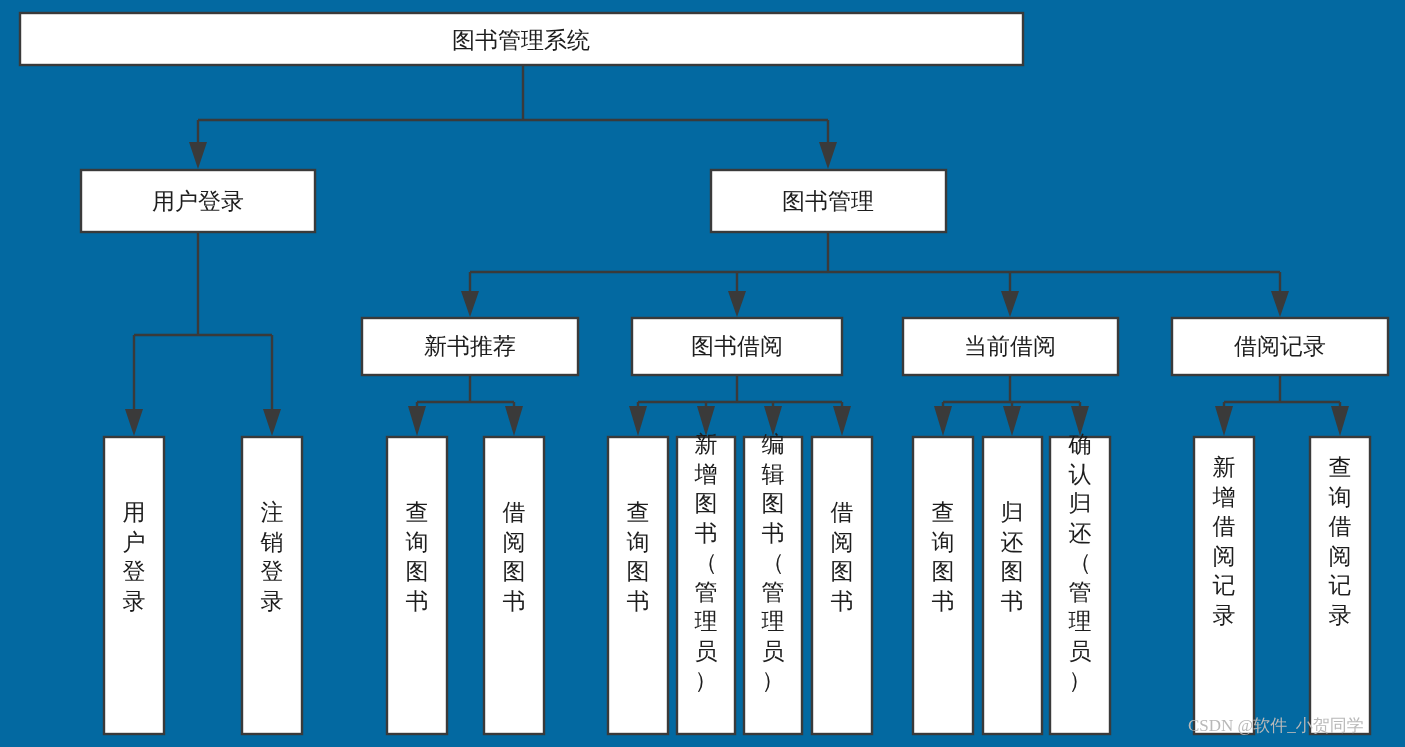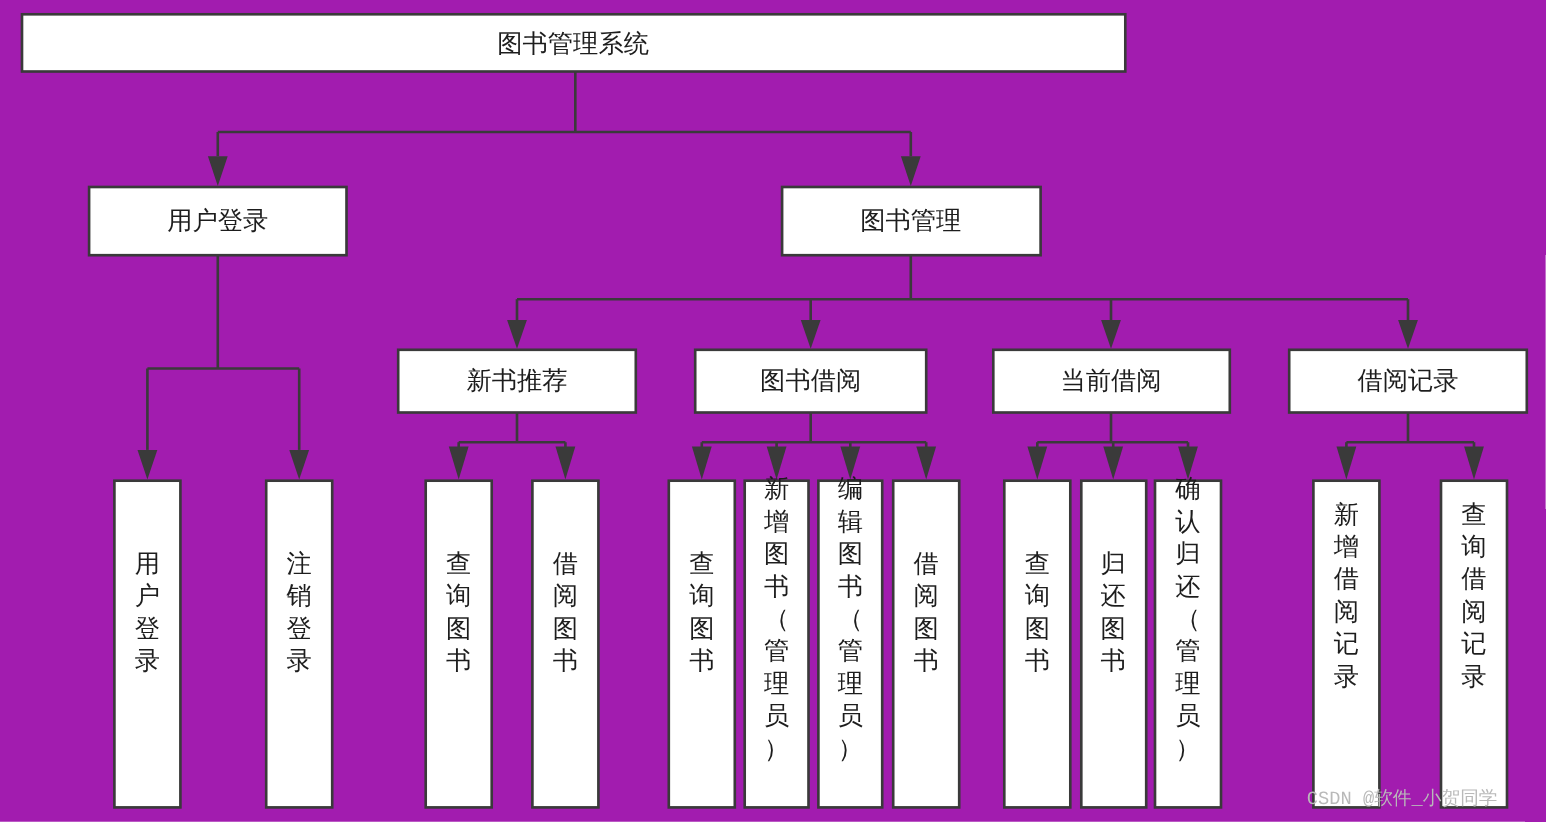--- a/index.html
+++ b/index.html
@@ -1,39 +1,39 @@
 <!DOCTYPE html>
 <html><head>
 <meta charset="utf-8">
 <title>图书管理系统 功能结构图</title>
 <style>
   html,body{margin:0;padding:0;background:#ffffff;}
   body{
     width:1405px;height:747px;overflow:hidden;
     font-family:"DejaVu Sans","Liberation Sans",sans-serif;
   }
-  #diagram-root{position:relative;width:1405px;height:747px;background:#a21caf;}
+  #diagram-root{position:relative;width:1405px;height:747px;background:#0369a1;}
   svg.diagram{display:block;width:1405px;height:747px;}
   .node-box{fill:#ffffff;stroke:#3a3a3a;stroke-width:2.4;}
   .connector{stroke:#3a3a3a;stroke-width:2.4;fill:none;stroke-linecap:butt;}
   .arrow-head{fill:#3a3a3a;stroke:none;}
   .node-label{
     font-family:"DejaVu Sans","Liberation Sans",sans-serif;
     fill:#1d1d1d;
     text-anchor:middle;
     dominant-baseline:middle;
   }
   .label-h{font-size:23px;}
   .vlabel-char{font-size:23px;fill:#1d1d1d;text-anchor:middle;}
   .watermark{
     position:absolute;
     left:1188px;top:714px;
     font-size:17px;
     color:#b9b9b9;
-    font-family:Liberation Mono, monospace;
+    font-family:Liberation Serif, serif;
     white-space:nowrap;
     pointer-events:none;
   }
 </style>
 </head>
 <body>
 
 <div id="diagram-root">
 
   <svg class="diagram" viewBox="0 0 1405 747" xmlns="http://www.w3.org/2000/svg">

